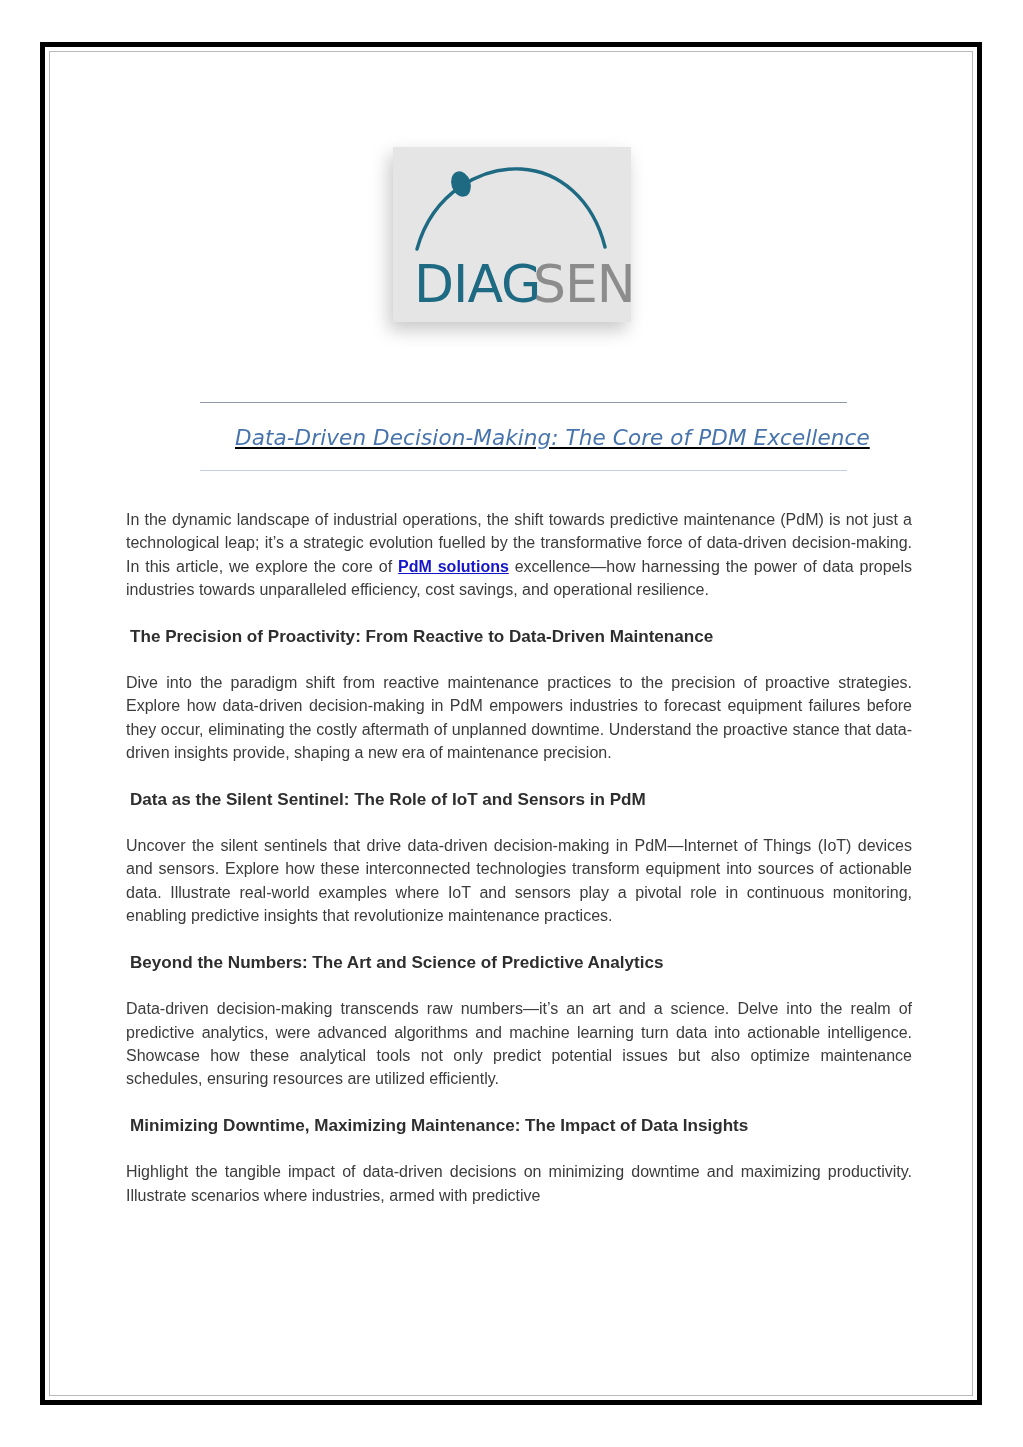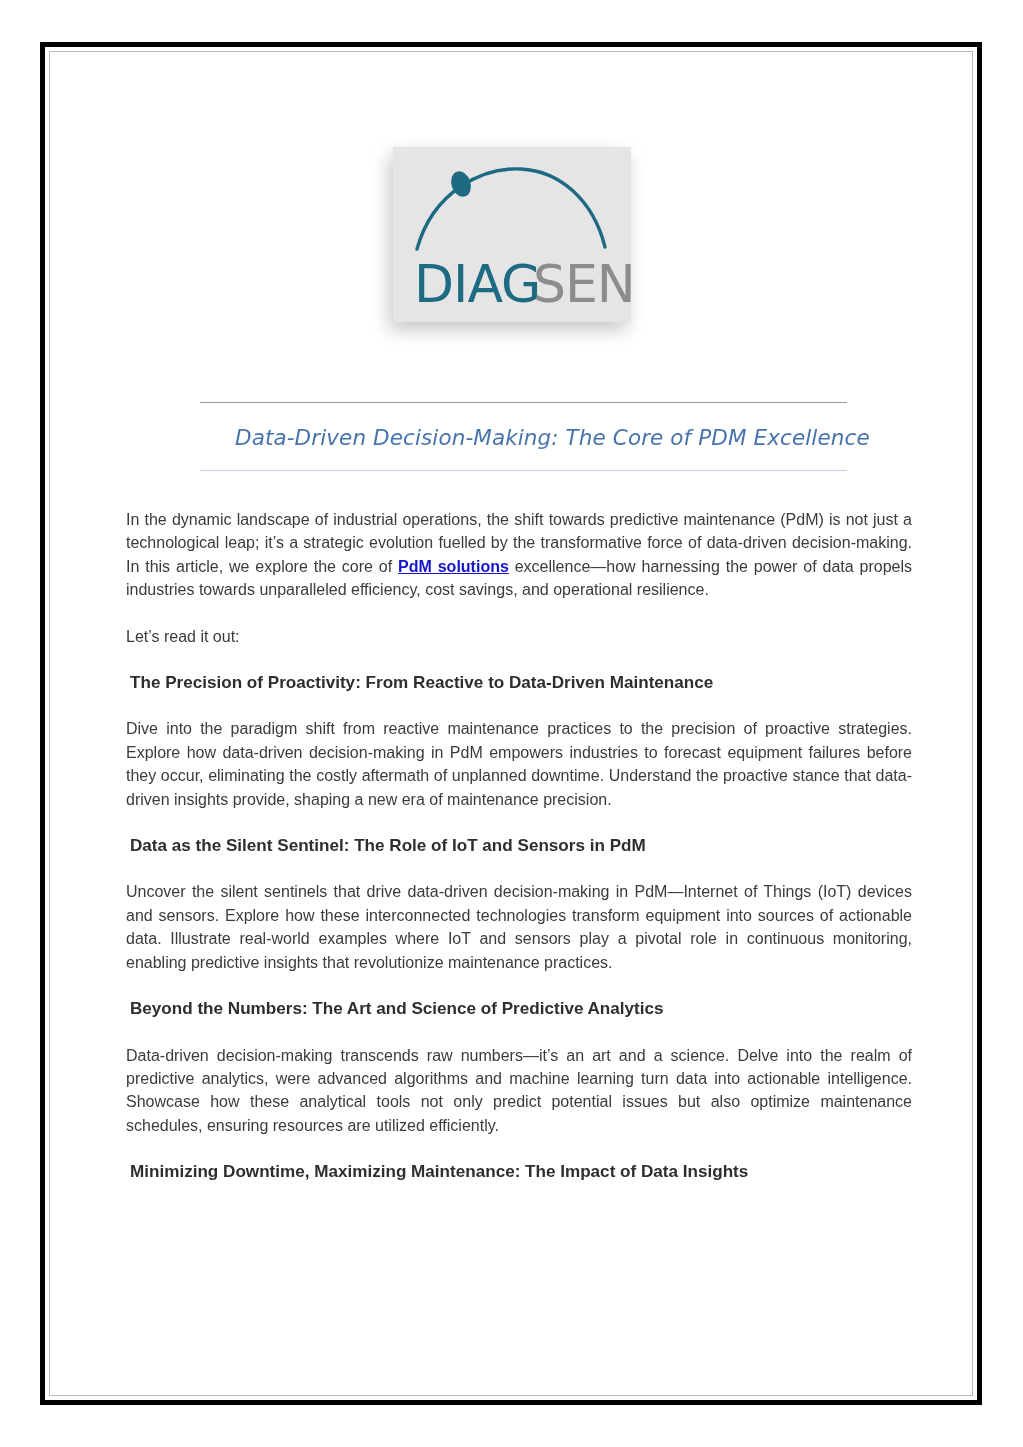--- a/index.html
+++ b/index.html
@@ -73,20 +73,21 @@
     overflow: hidden;
   }
   #logo-svg { display: block; }
 
   
   #title-block {
     position: absolute;
     left: 150px;
     top: 350px;
     width: 647px;
+    text-decoration: underline;
   }
   .rule-top {
     height: 0;
     border-top: 1.4px solid #8f9aa5;
     width: 100%;
   }
   .rule-bottom {
     height: 0;
     border-top: 1.6px solid #c3cfe0;
     width: 100%;
@@ -160,35 +161,35 @@
         <div id="doc-title">Data-Driven Decision-Making: The Core of PDM Excellence</div>
         <div class="rule-bottom"></div>
       </div>
 
       <div id="content">
 
         <p class="para">
           <span>In the dynamic landscape of industrial operations, the shift towards predictive maintenance (PdM) is not just a technological leap; it’s a strategic evolution fuelled by the transformative force of data-driven decision-making. In this article, we explore the core of </span><a class="inline-link" href="#">PdM solutions</a><span> excellence—how harnessing the power of data propels industries towards unparalleled efficiency, cost savings, and operational resilience.</span>
         </p>
 
-        <p class="para plain">Let’s read it out:</p>
 
         <p class="heading">The Precision of Proactivity: From Reactive to Data-Driven Maintenance</p>
 
         <p class="para">Dive into the paradigm shift from reactive maintenance practices to the precision of proactive strategies. Explore how data-driven decision-making in PdM empowers industries to forecast equipment failures before they occur, eliminating the costly aftermath of unplanned downtime. Understand the proactive stance that data-driven insights provide, shaping a new era of maintenance precision.</p>
 
         <p class="heading">Data as the Silent Sentinel: The Role of IoT and Sensors in PdM</p>
 
         <p class="para">Uncover the silent sentinels that drive data-driven decision-making in PdM—Internet of Things (IoT) devices and sensors. Explore how these interconnected technologies transform equipment into sources of actionable data. Illustrate real-world examples where IoT and sensors play a pivotal role in continuous monitoring, enabling predictive insights that revolutionize maintenance practices.</p>
 
         <p class="heading">Beyond the Numbers: The Art and Science of Predictive Analytics</p>
 
         <p class="para">Data-driven decision-making transcends raw numbers—it’s an art and a science. Delve into the realm of predictive analytics, were advanced algorithms and machine learning turn data into actionable intelligence. Showcase how these analytical tools not only predict potential issues but also optimize maintenance schedules, ensuring resources are utilized efficiently.</p>
 
         <p class="heading">Minimizing Downtime, Maximizing Maintenance: The Impact of Data Insights</p>
 
+        <p class="para last-para">Highlight the tangible impact of data-driven decisions on minimizing downtime and maximizing productivity. Illustrate scenarios where industries, armed with predictive</p>
 
       </div>
 
     </div>
   </div>
 
 </div>
 
 </body></html>

